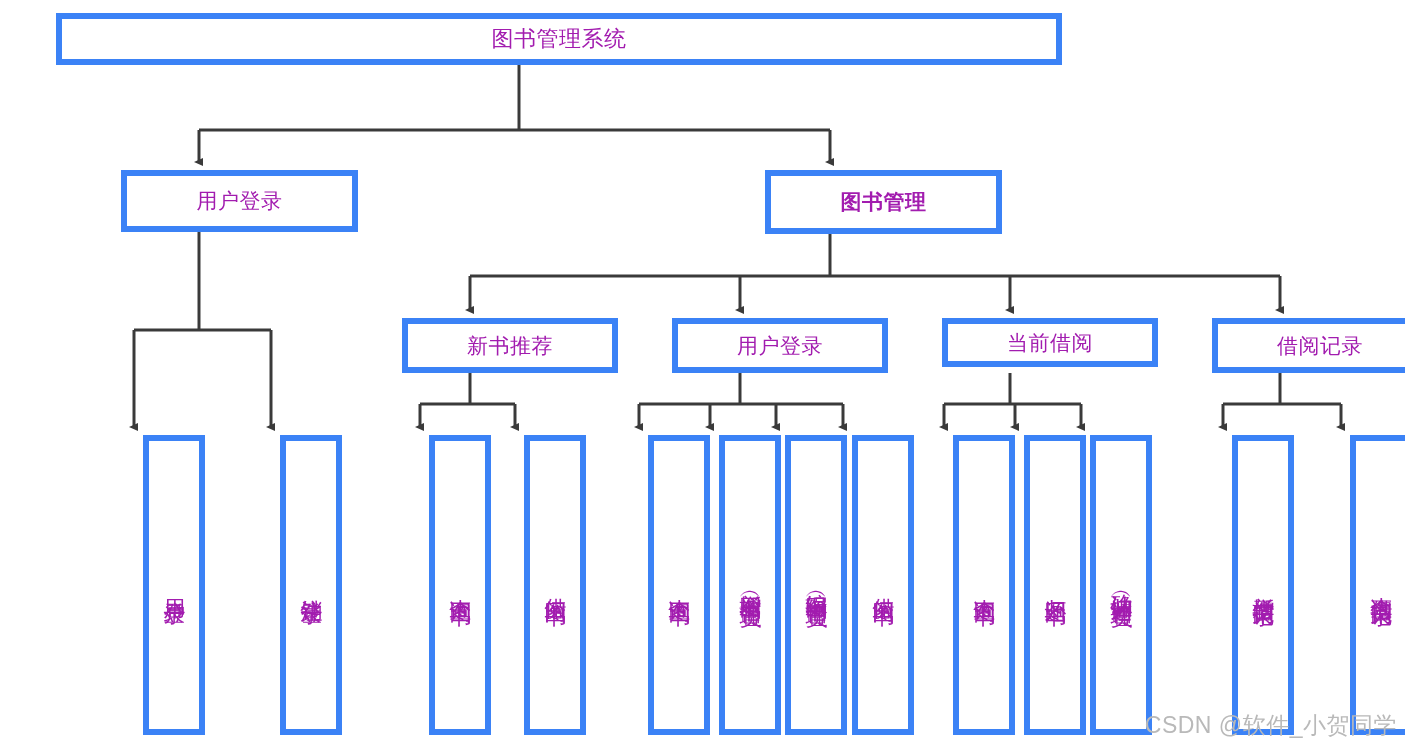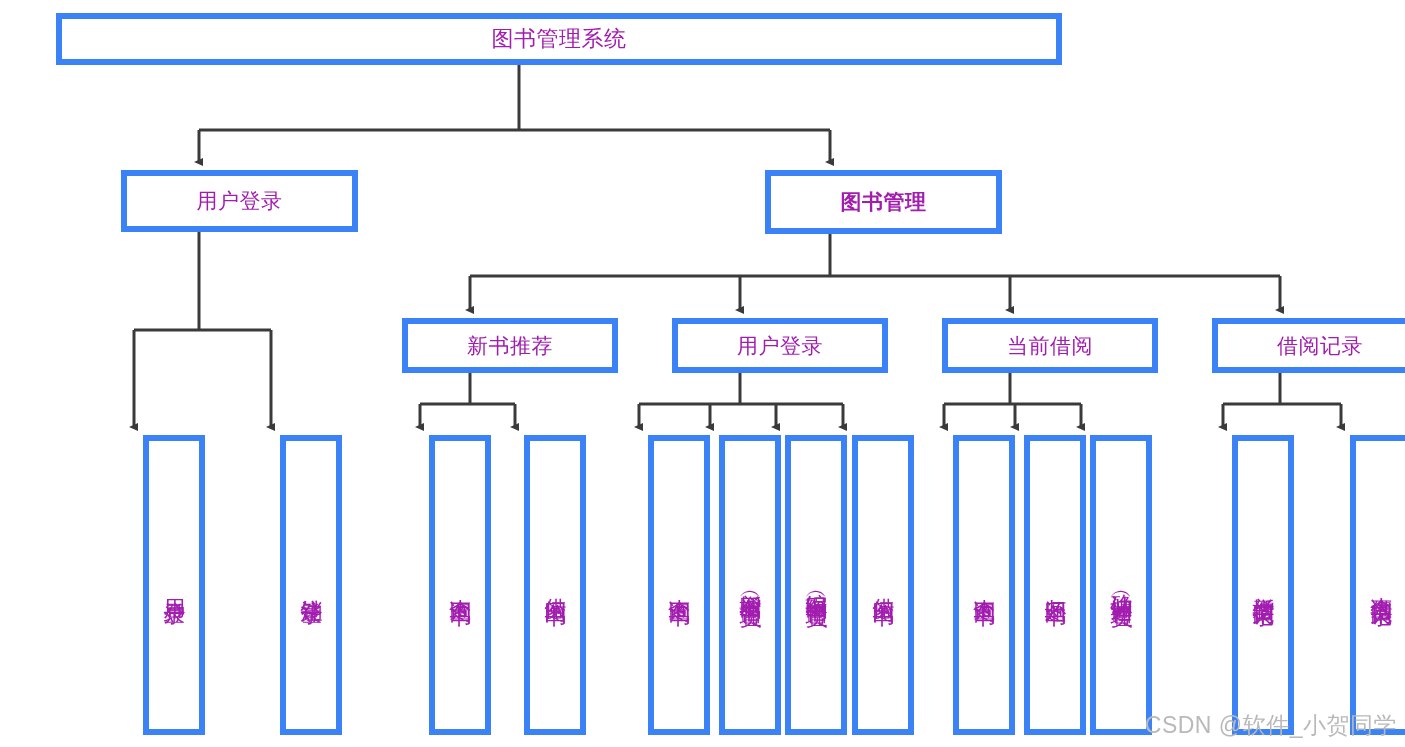--- a/index.html
+++ b/index.html
@@ -134,21 +134,21 @@
   <div class="node horiz" style="left:725px; top:170px; width:237px; height:64px;font-weight:bold;">
     <span>图书管理</span>
   </div>
 
   <div class="node horiz" style="left:362px; top:318px; width:216px; height:55px;">
     <span>新书推荐</span>
   </div>
   <div class="node horiz" style="left:632px; top:318px; width:216px; height:55px;">
     <span>用户登录</span>
   </div>
-  <div class="node horiz" style="left:902px; top:318px; width:216px; height:55px;">
+  <div class="node horiz" style="left:902px; top:318px; width:216px; height:49px;">
     <span>当前借阅</span>
   </div>
   <div class="node horiz" style="left:1172px; top:318px; width:216px; height:55px;align-items:center;">
     <span>借阅记录</span>
   </div>
 
   <div class="node vert" style="left:103px; top:435px; width:62px; height:300px;">
     <span>用户登录</span>
   </div>
   <div class="node vert" style="left:240px; top:435px; width:62px; height:300px;">

